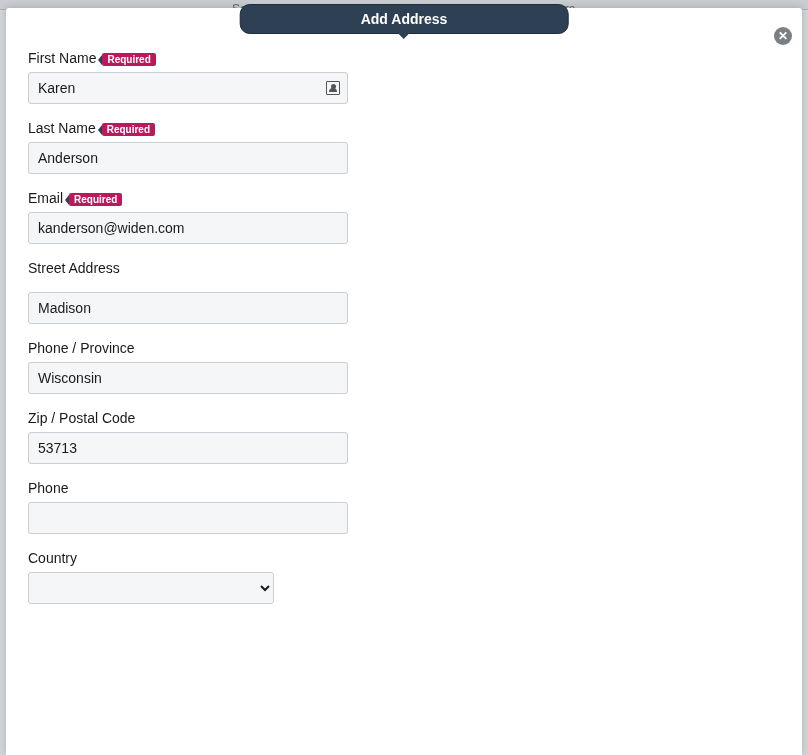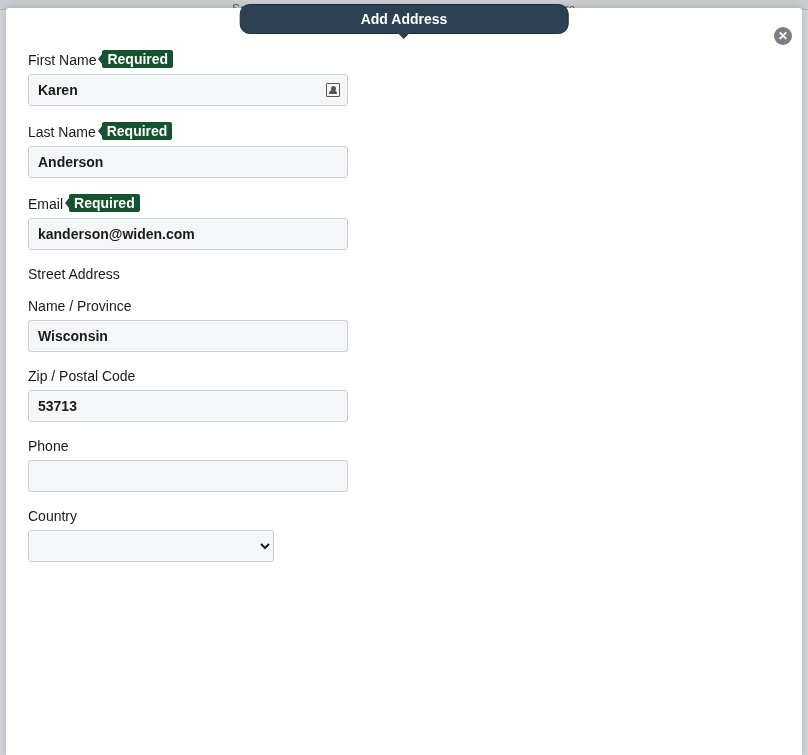--- a/index.html
+++ b/index.html
@@ -96,23 +96,23 @@
       display: flex;
       align-items: flex-end;
       gap: 6px;
       margin-bottom: 6px;
     }
     .label {
       font-size: 14px;
       color: #1a1a1a;
     }
     .required-badge {
-      background: #14532d;
+      background: #be185d;
       color: #fff;
-      font-size: 14px;
+      font-size: 10px;
       font-weight: bold;
       padding: 1px 5px;
       border-radius: 2px;
       position: relative;
     }
     .required-badge::before {
       content: "";
       position: absolute;
       left: -4px;
       top: 50%;
@@ -126,21 +126,20 @@
     .input, .select {
       width: 320px;
       height: 32px;
       background: #f4f6f8;
       border: 1px solid #c9ced4;
       border-radius: 3px;
       padding: 0 9px;
       font-size: 14px;
       color: #1a1a1a;
       font-family: inherit;
-      font-weight: bold;
     }
     .select {
       width: 246px;
       padding-right: 24px;
     }
     .input-wrapper {
       position: relative;
       width: 320px;
     }
     .autofill-icon {
@@ -218,25 +217,26 @@
     </div>
 
 
     <div class="field">
       <div class="label-row">
         <span class="label">Street Address</span>
       </div>
     </div>
 
     <div class="field">
-    </div>
-
-    <div class="field">
-      <div class="label-row">
-        <span class="label">Name / Province</span>
+      <input class="input" type="text" value="Madison" style="">
+    </div>
+
+    <div class="field">
+      <div class="label-row">
+        <span class="label">Phone / Province</span>
       </div>
       <input class="input" type="text" value="Wisconsin" style="">
     </div>
 
     <div class="field">
       <div class="label-row">
         <span class="label">Zip / Postal Code</span>
       </div>
       <input class="input" type="text" value="53713" style="">
     </div>

